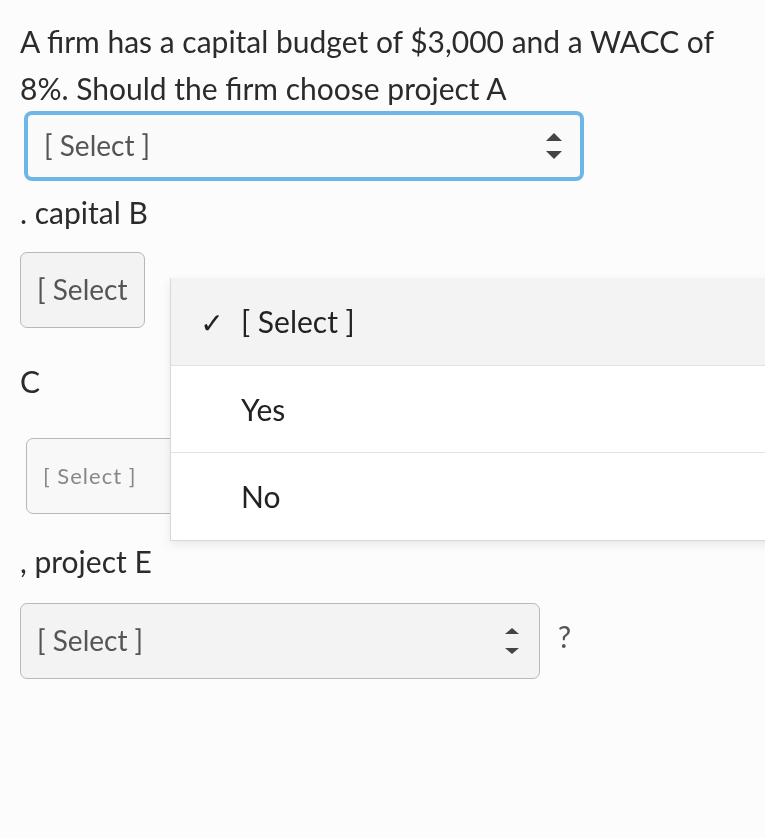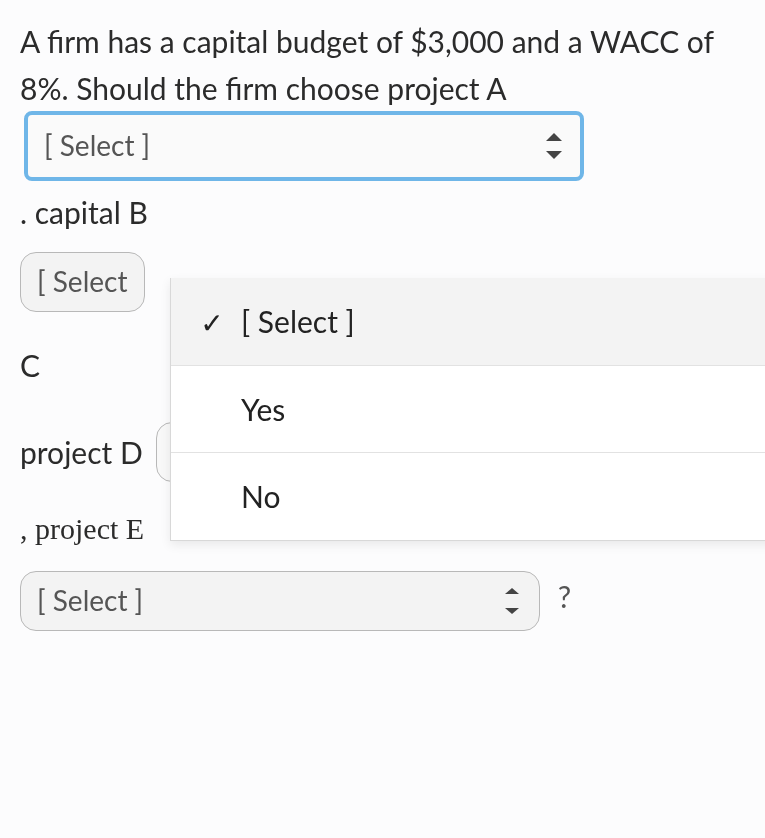--- a/index.html
+++ b/index.html
@@ -14,24 +14,24 @@
     line-height: 1.55;
   }
   .question-text { display: inline; }
   .row { margin-top: 8px; }
   .inline { display: inline-block; vertical-align: middle; }
   .select-box {
     position: relative;
     display: inline-flex;
     align-items: center;
     justify-content: space-between;
-    height: 60px;
+    height: 76px;
     padding: 0 16px;
     border: 1px solid #b8b8b8;
-    border-radius: 16px;
+    border-radius: 7px;
     background: #f3f3f3;
     color: #555;
     font-size: 28px;
     vertical-align: middle;
     cursor: pointer;
   }
   .select-box.focused {
     border: 4px solid #6fb6e8;
     border-radius: 8px;
     background: #fafafa;
@@ -121,28 +121,27 @@
     <span class="select-box sel-box-b small-chevrons">
       <span class="sel-label">[ Select</span>
     </span>
   </div>
 
   <div class="row line" style="margin-top:26px;">
     <span class="inline">C</span>
   </div>
 
   <div class="row line" style="margin-top:34px;">
-    <span class="inline">project D</span>
     <span class="select-box downonly sel-box-d">
       <span class="sel-label" style="letter-spacing:1px; color:#888; font-size:22px;">[ Select ]</span>
       <span class="down-icon"></span>
     </span>
   </div>
 
-  <div class="row line" style="margin-top:24px;font-family:Liberation Serif, serif;">
+  <div class="row line" style="margin-top:24px;">
     <span>, project E</span>
   </div>
   <div>
     <span class="select-box sel-box-e small-chevrons">
       <span class="sel-label">[ Select ]</span>
       <span class="updown-icon"></span>
     </span>
     <span class="qmark">?</span>
   </div>
 

